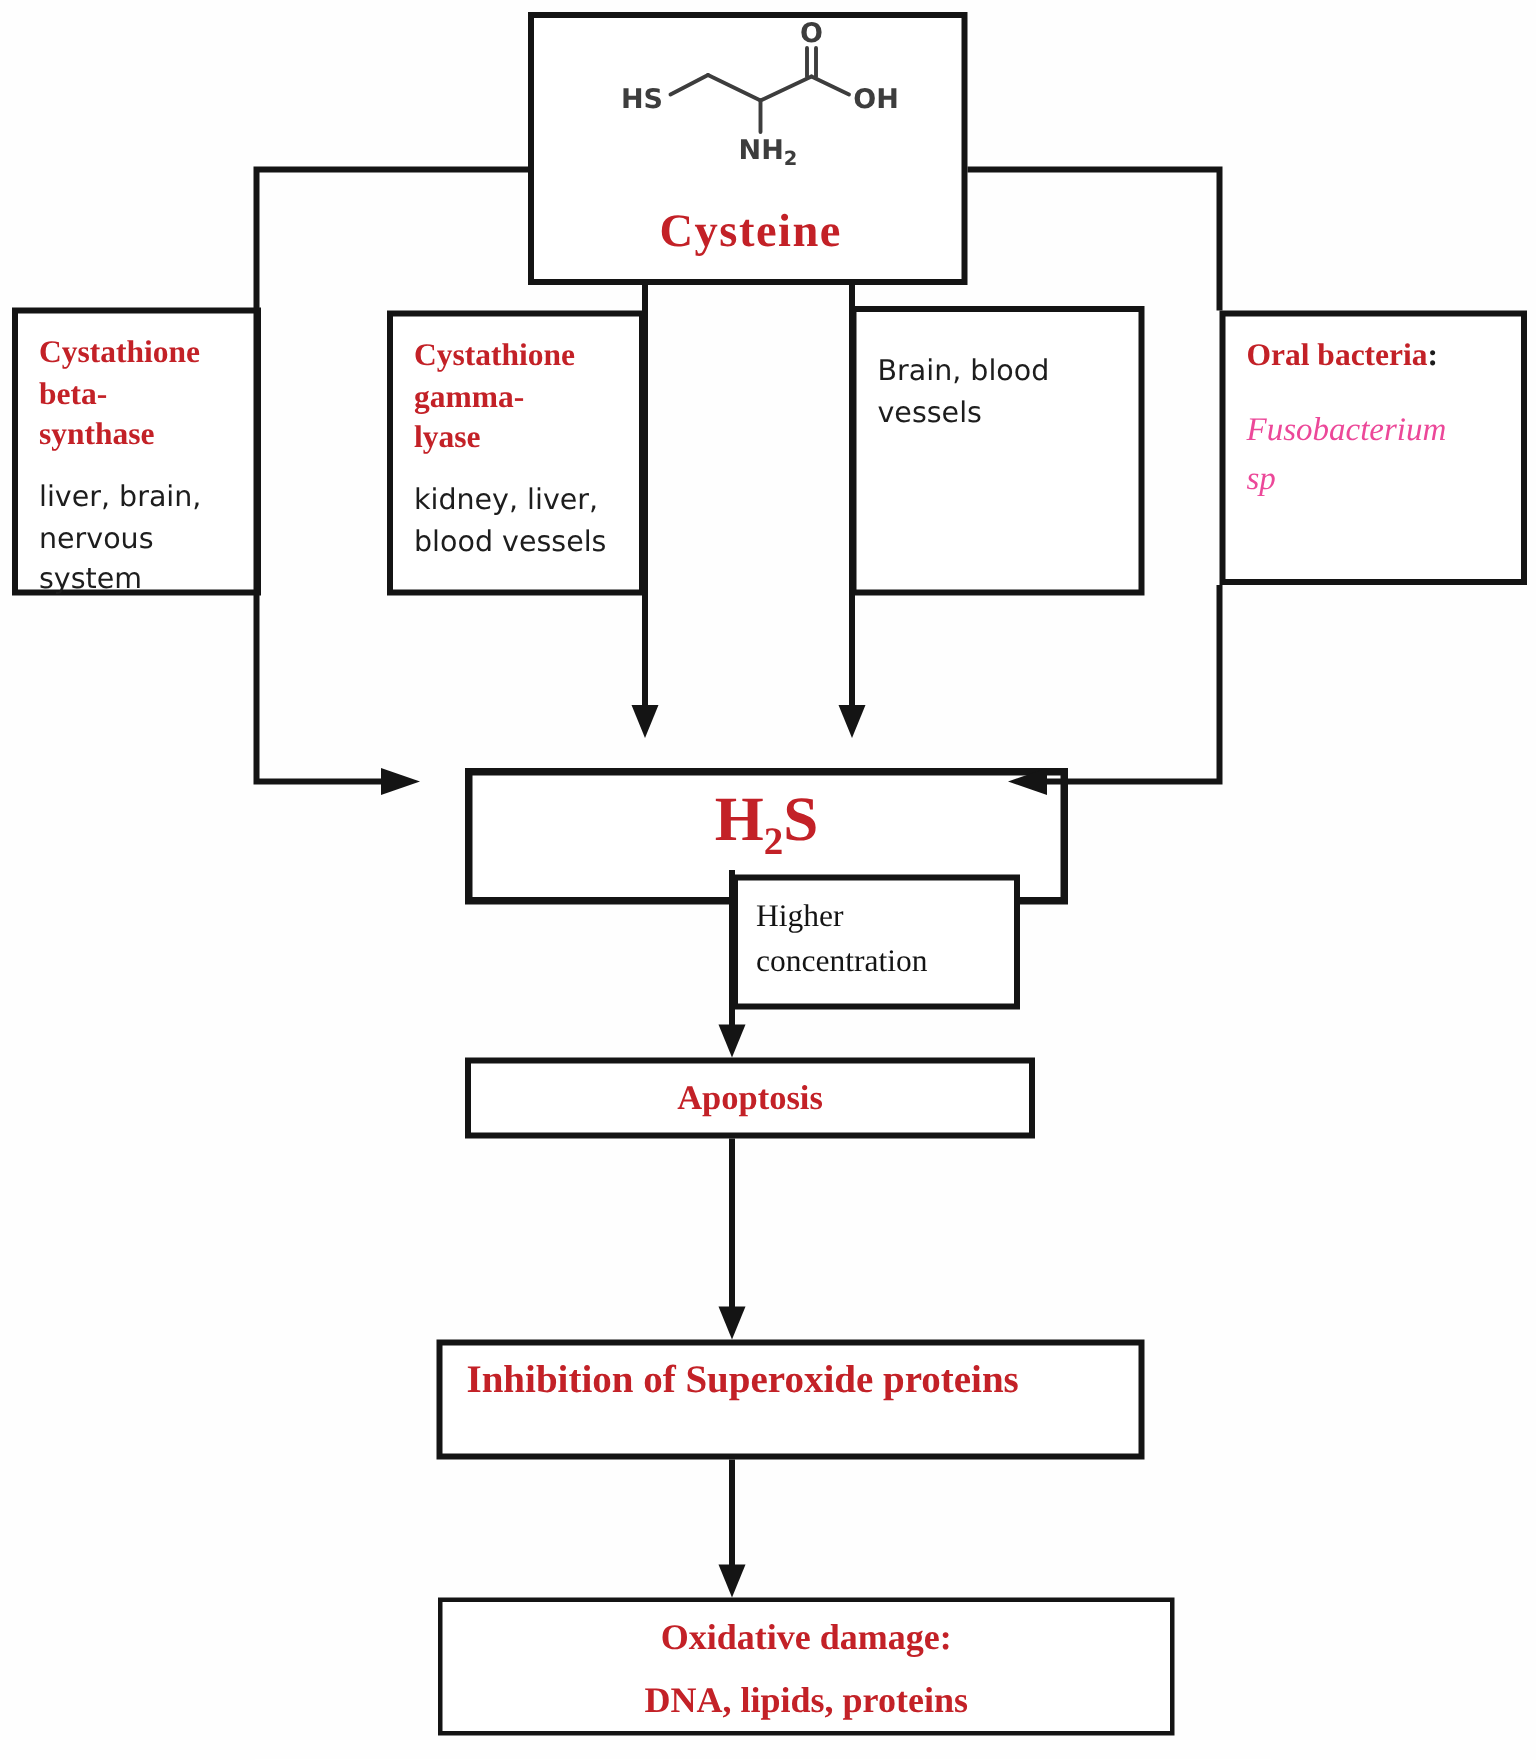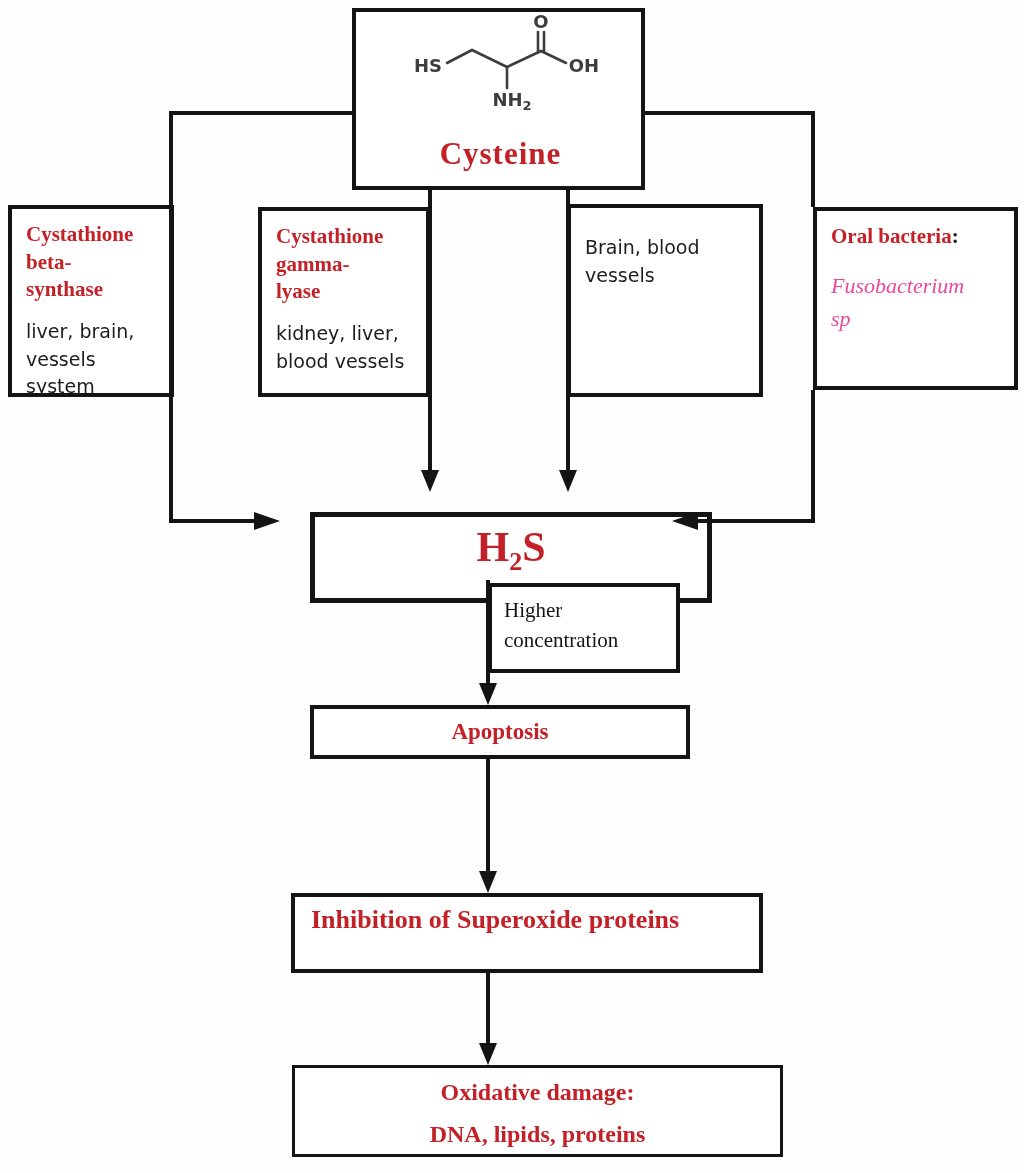--- a/index.html
+++ b/index.html
@@ -115,21 +115,21 @@
       <text class="mol-label" x="112" y="92" text-anchor="middle"><tspan>NH</tspan><tspan class="mol-sub" dy="4">2</tspan></text>
     </svg>
     <div class="cysteine-label">Cysteine</div>
   </div>
 
   <div class="box b1 src-pad">
     <div class="src-title">Cystathione
 beta-
 synthase</div>
     <div class="src-detail">liver, brain,
-vessels
+nervous
 system</div>
   </div>
 
   <div class="box b2 src-pad">
     <div class="src-title">Cystathione
 gamma-
 lyase</div>
     <div class="src-detail">kidney, liver,
 blood vessels</div>
   </div>

